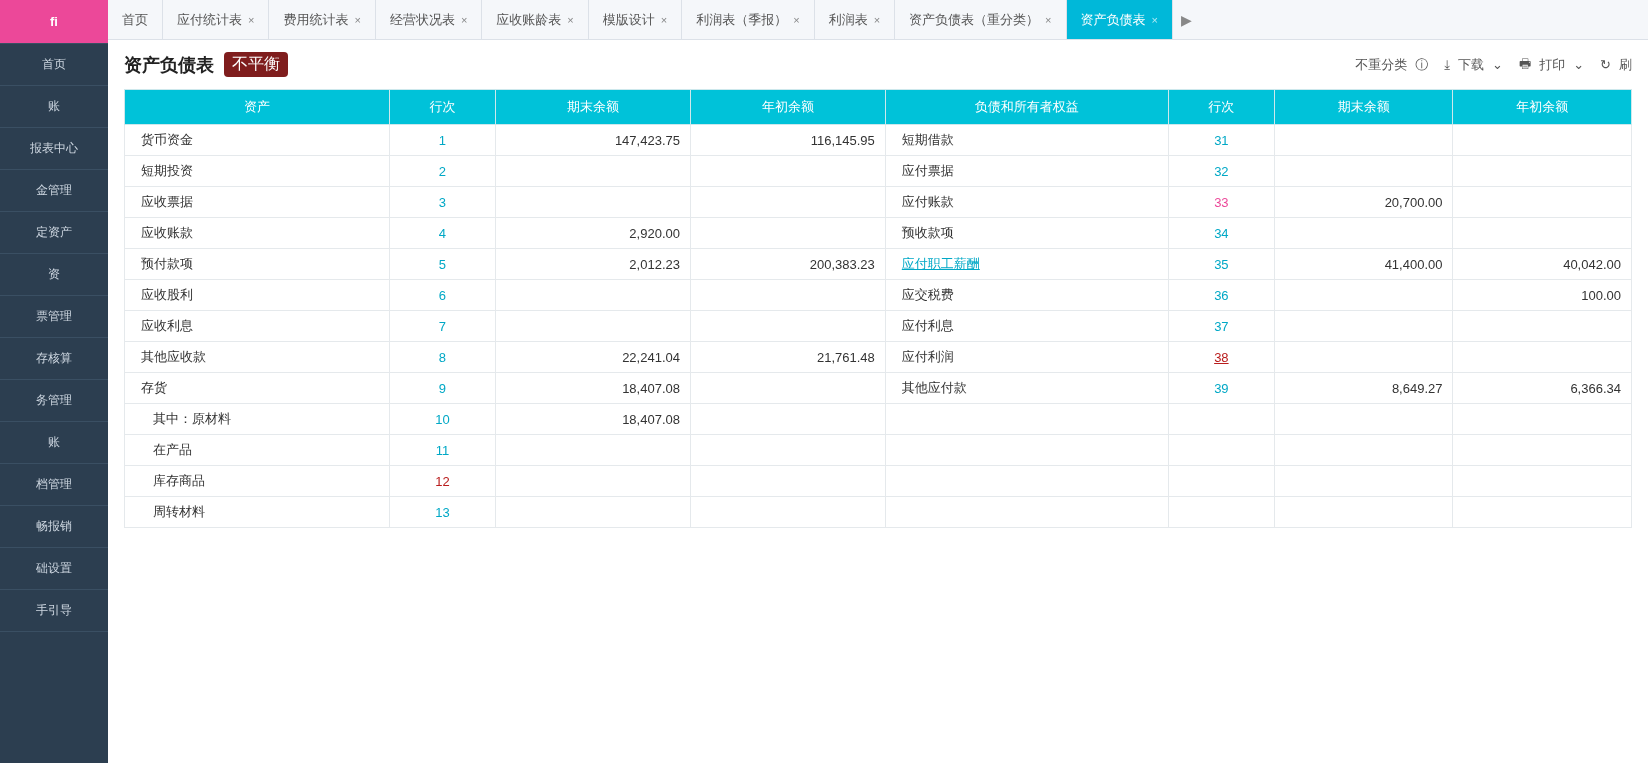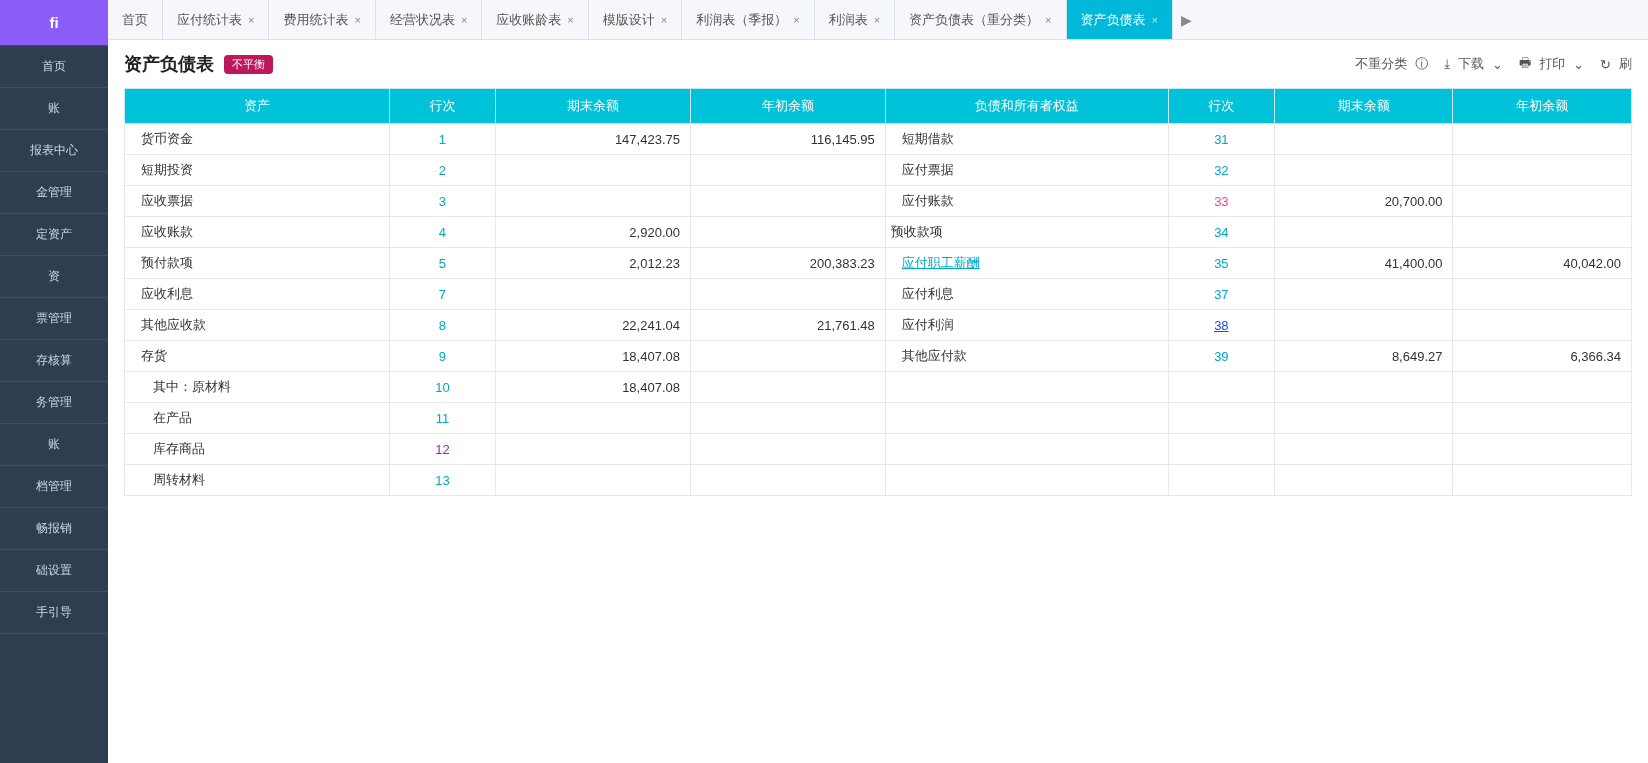--- a/index.html
+++ b/index.html
@@ -19,24 +19,24 @@
     .sidebar-item {
       padding: 12px 8px;
       text-align: center;
       cursor: pointer;
       font-size: 12px;
       border-bottom: 1px solid #3a4f63;
     }
     .sidebar-logo {
       padding: 14px 24px;
       text-align: center;
-      font-size: 15px;
+      font-size: 13px;
       font-weight: bold;
       color: #fff;
-      background: #8b5cf6;
+      background: #ec4899;
       border-bottom: 1px solid #3a4f63;
     }
 
     
     .main-area {
       flex: 1;
       display: flex;
       flex-direction: column;
       overflow: hidden;
       background: #fff;
@@ -106,23 +106,23 @@
       display: flex;
       align-items: center;
       gap: 10px;
     }
     .page-title {
       font-size: 18px;
       font-weight: bold;
       color: #222;
     }
     .badge-unbalanced {
-      background: #be185d;
+      background: #7f1d1d;
       color: #fff;
-      font-size: 11px;
+      font-size: 16px;
       padding: 2px 8px;
       border-radius: 4px;
     }
     .page-actions {
       display: flex;
       align-items: center;
       gap: 16px;
       color: #555;
       font-size: 13px;
     }
@@ -298,52 +298,62 @@
       <td style="padding-left:16px;">应付账款</td>
       <td class="row-num" style="color:#ec4899;">33</td>
       <td class="right">20,700.00</td>
       <td class="right"></td>
     </tr>
           <tr class="normal-row">
       <td style="padding-left:16px;">应收账款</td>
       <td class="row-num" style="color:#00a8c6;">4</td>
       <td class="right">2,920.00</td>
       <td class="right"></td>
-      <td style="padding-left:5px;">预收款项</td>
+      <td style="padding-left:16px;">预收款项</td>
       <td class="row-num" style="color:#00a8c6;">34</td>
       <td class="right"></td>
       <td class="right"></td>
     </tr>
           <tr class="normal-row">
       <td style="padding-left:16px;">预付款项</td>
       <td class="row-num" style="color:#00a8c6;">5</td>
       <td class="right">2,012.23</td>
       <td class="right">200,383.23</td>
       <td style="padding-left:16px;color:#00a8c6;text-decoration:underline;cursor:pointer;">应付职工薪酬</td>
       <td class="row-num" style="color:#00a8c6;">35</td>
       <td class="right">41,400.00</td>
       <td class="right">40,042.00</td>
     </tr>
           <tr class="normal-row">
+      <td style="padding-left:16px;">应收股利</td>
+      <td class="row-num" style="color:#00a8c6;">6</td>
+      <td class="right"></td>
+      <td class="right"></td>
+      <td style="padding-left:16px;">应交税费</td>
+      <td class="row-num" style="color:#00a8c6;">36</td>
+      <td class="right"></td>
+      <td class="right">100.00</td>
+    </tr>
+          <tr class="normal-row">
       <td style="padding-left:16px;">应收利息</td>
       <td class="row-num" style="color:#00a8c6;">7</td>
       <td class="right"></td>
       <td class="right"></td>
       <td style="padding-left:16px;">应付利息</td>
       <td class="row-num" style="color:#00a8c6;">37</td>
       <td class="right"></td>
       <td class="right"></td>
     </tr>
           <tr class="normal-row">
       <td style="padding-left:16px;">其他应收款</td>
       <td class="row-num" style="color:#00a8c6;">8</td>
       <td class="right">22,241.04</td>
       <td class="right">21,761.48</td>
       <td style="padding-left:16px;">应付利润</td>
-      <td class="row-num" style="color:#1d4ed8;text-decoration:underline;">38</td>
+      <td class="row-num" style="color:#b91c1c;text-decoration:underline;">38</td>
       <td class="right"></td>
       <td class="right"></td>
     </tr>
           <tr class="normal-row">
       <td style="padding-left:16px;">存货</td>
       <td class="row-num" style="color:#00a8c6;">9</td>
       <td class="right">18,407.08</td>
       <td class="right"></td>
       <td style="padding-left:16px;">其他应付款</td>
       <td class="row-num" style="color:#00a8c6;">39</td>
@@ -365,21 +375,21 @@
       <td class="row-num" style="color:#00a8c6;">11</td>
       <td class="right"></td>
       <td class="right"></td>
       <td style="padding-left:16px;"></td>
       <td class="row-num" style="color:#00a8c6;"></td>
       <td class="right"></td>
       <td class="right"></td>
     </tr>
           <tr class="normal-row">
       <td style="padding-left:28px;">库存商品</td>
-      <td class="row-num" style="color:#a21caf;margin-top:16px;">12</td>
+      <td class="row-num" style="color:#b91c1c;margin-top:16px;">12</td>
       <td class="right"></td>
       <td class="right"></td>
       <td style="padding-left:16px;"></td>
       <td class="row-num" style="color:#00a8c6;"></td>
       <td class="right"></td>
       <td class="right"></td>
     </tr>
           <tr class="normal-row">
       <td style="padding-left:28px;margin-left:12px;">周转材料</td>
       <td class="row-num" style="color:#00a8c6;margin-left:48px;">13</td>

